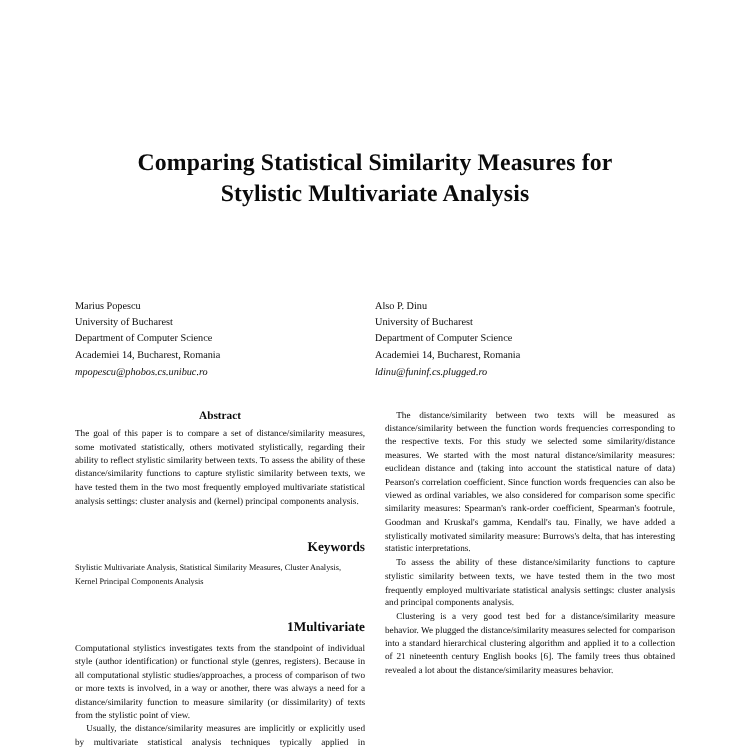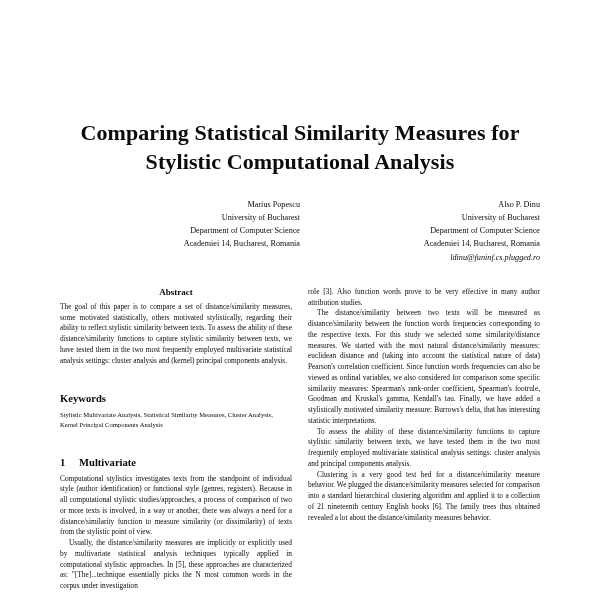--- a/index.html
+++ b/index.html
@@ -20,36 +20,37 @@
     height: 600px;
     background: #ffffff;
     box-sizing: border-box;
     padding: 0 60px;
   }
   .title-block {
     padding-top: 118px;
     text-align: center;
   }
   .paper-title {
-    font-size: 22px;
+    font-size: 19px;
     font-weight: bold;
     line-height: 1.33;
     letter-spacing: 0.1px;
     margin: 0;
   }
   .authors {
     display: flex;
     justify-content: center;
     margin-top: 21px;
   }
   .author {
     width: 50%;
-    text-align: right;
+    text-align: left;
     font-size: 8.2px;
     line-height: 1.62;
+    margin-top: 48px;
   }
   .author .email {
     font-style: italic;
   }
   .columns {
     display: flex;
     margin-top: 23px;
     gap: 16px;
   }
   .col {
@@ -58,22 +59,22 @@
   }
   .section-heading {
     font-size: 9px;
     font-weight: bold;
     text-align: center;
     margin: 0 0 5px 0;
   }
   .heading-left {
     font-size: 10.6px;
     font-weight: bold;
-    text-align: left;
-    margin: 0 0 6px 0;
+    text-align: right;
+    margin: 0 0 6px 12px;
   }
   .heading-left .num {
     display: inline-block;
     min-width: 19px;
   }
   p.body-text {
     font-size: 7.35px;
     line-height: 1.465;
     text-align: justify;
     text-justify: inter-word;
@@ -101,29 +102,30 @@
   .it { }
 </style>
 </head>
 <body>
 
 <div class="page">
 
   <div class="title-block">
     <h1 class="paper-title">
       <span>Comparing Statistical Similarity Measures for</span><br>
-      <span>Stylistic Computational Analysis</span>
+      <span>Stylistic Multivariate Analysis</span>
     </h1>
 
     <div class="authors">
       <div class="author">
         <div>Marius Popescu</div>
         <div>University of Bucharest</div>
         <div>Department of Computer Science</div>
         <div>Academiei 14, Bucharest, Romania</div>
+        <div class="email">mpopescu@phobos.cs.unibuc.ro</div>
       </div>
       <div class="author">
         <div>Also P. Dinu</div>
         <div>University of Bucharest</div>
         <div>Department of Computer Science</div>
         <div>Academiei 14, Bucharest, Romania</div>
         <div class="email">ldinu@funinf.cs.plugged.ro</div>
       </div>
     </div>
   </div>
@@ -146,21 +148,20 @@
         </h2>
         <p class="body-text">
           <span class="it">Computational stylistics</span><span> investigates texts from the standpoint of individual style (author identification) or functional style (genres, registers). Because in all computational stylistic studies/approaches, a process of comparison of two or more texts is involved, in a way or another, there was always a need for a distance/similarity function to measure similarity (or dissimilarity) of texts from the stylistic point of view.</span>
         </p>
         <p class="body-text indent">Usually, the distance/similarity measures are implicitly or explicitly used by multivariate statistical analysis techniques typically applied in computational stylistic approaches. In [5], these approaches are characterized as: "[The]...technique essentially picks the N most common words in the corpus under investigation</p>
       </div>
 
     </div>
 
     <div class="col">
-      <p class="body-text">role [3]. Also function words prove to be very effective in many author attribution studies.</p>
       <p class="body-text indent">The distance/similarity between two texts will be measured as distance/similarity between the function words frequencies corresponding to the respective texts. For this study we selected some similarity/distance measures. We started with the most natural distance/similarity measures: euclidean distance and (taking into account the statistical nature of data) Pearson's correlation coefficient. Since function words frequencies can also be viewed as ordinal variables, we also considered for comparison some specific similarity measures: Spearman's rank-order coefficient, Spearman's footrule, Goodman and Kruskal's gamma, Kendall's tau. Finally, we have added a stylistically motivated similarity measure: Burrows's delta, that has interesting statistic interpretations.</p>
       <p class="body-text indent">To assess the ability of these distance/similarity functions to capture stylistic similarity between texts, we have tested them in the two most frequently employed multivariate statistical analysis settings: cluster analysis and principal components analysis.</p>
       <p class="body-text indent">Clustering is a very good test bed for a distance/similarity measure behavior. We plugged the distance/similarity measures selected for comparison into a standard hierarchical clustering algorithm and applied it to a collection of 21 nineteenth century English books [6]. The family trees thus obtained revealed a lot about the distance/similarity measures behavior.</p>
     </div>
 
   </div>
 
 </div>
 
 </body></html>

